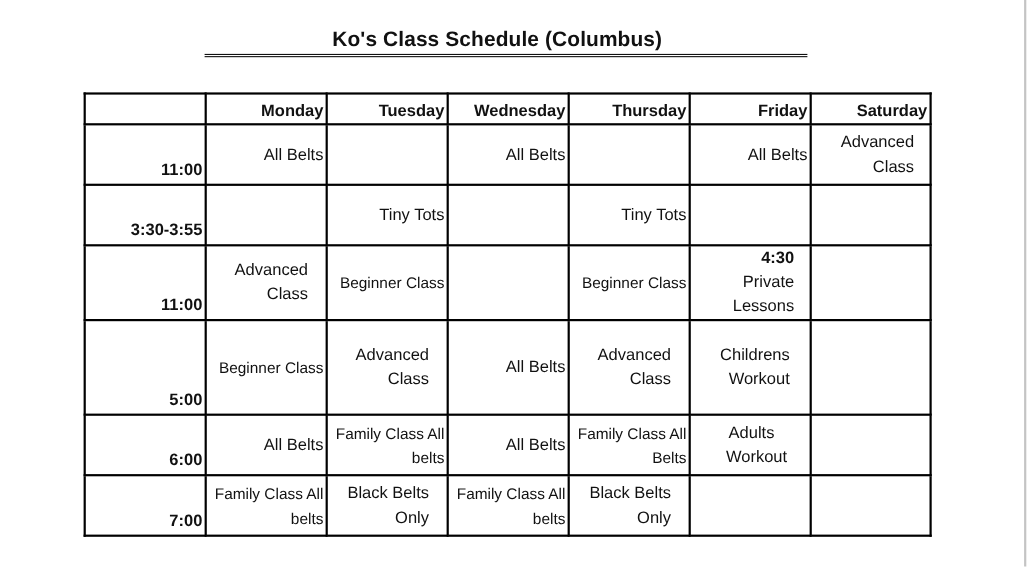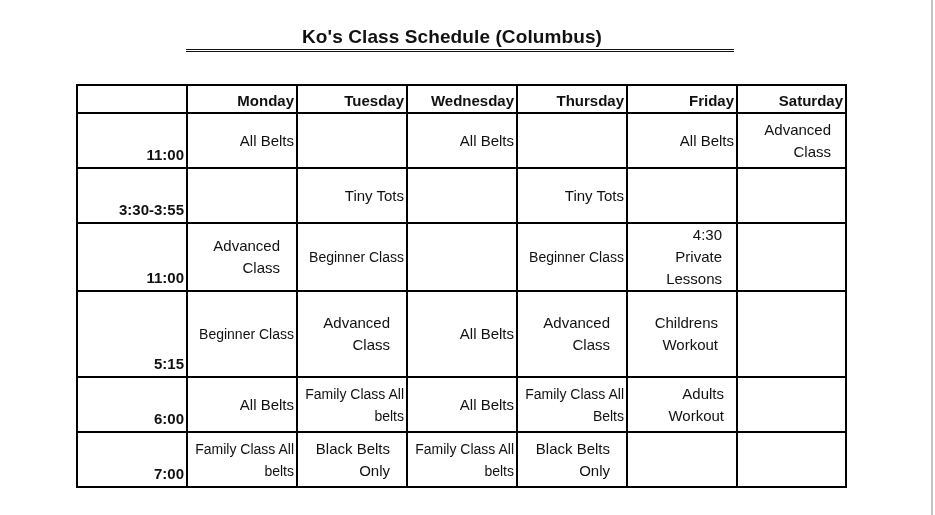--- a/index.html
+++ b/index.html
@@ -21,21 +21,21 @@
       table-layout: fixed; width: 769px;
     }
     table.schedule td, table.schedule th {
       border: 2px solid #000; padding: 0 2px; text-align: right; vertical-align: middle;
       font-size: 15px; line-height: 22px; overflow: hidden; font-weight: normal;
     }
     table.schedule th { font-weight: bold; height: 26px; vertical-align: bottom; padding-bottom: 0; }
     table.schedule tr.slot td { height: 52px; }
     table.schedule td.time { font-weight: bold; vertical-align: bottom; padding-bottom: 1px; }
     .small { font-size: 13px; line-height: 20px; }
-    .small b { font-weight: normal; }
+    .small b { font-weight: bold; }
   </style>
 </head>
 <body>
 
 <div class="right-edge"></div>
 
 <div class="title">Ko's Class Schedule (Columbus)</div>
 <div class="title-underline"></div>
 
 <table class="schedule">
@@ -79,35 +79,35 @@
   <tr class="slot">
     <td class="time">11:00</td>
     <td style="padding:0 16px">Advanced Class</td>
     <td style="font-size:14px">Beginner Class</td>
     <td></td>
     <td style="font-size:14px">Beginner Class</td>
     <td class="small" style="padding:0 14px"><b>4:30</b><span> Private Lessons</span></td>
     <td></td>
   </tr>
   <tr class="slot">
-    <td class="time">5:15</td>
+    <td class="time">5:00</td>
     <td style="font-size:14px">Beginner Class</td>
     <td style="padding:0 16px">Advanced Class</td>
     <td>All Belts</td>
     <td style="padding:0 16px">Advanced Class</td>
     <td style="padding:16px 18px">Childrens Workout</td>
     <td></td>
   </tr>
   <tr class="slot">
     <td class="time">6:00</td>
     <td>All Belts</td>
     <td style="font-size:14px">Family Class All belts</td>
     <td>All Belts</td>
     <td style="font-size:14px">Family Class All Belts</td>
-    <td style="padding:0 12px">Adults Workout</td>
+    <td style="padding:0 32px">Adults Workout</td>
     <td></td>
   </tr>
   <tr class="slot">
     <td class="time">7:00</td>
     <td style="font-size:14px">Family Class All belts</td>
     <td style="padding:0 16px">Black Belts Only</td>
     <td style="font-size:14px">Family Class All belts</td>
     <td style="padding:0 16px">Black Belts Only</td>
     <td></td>
     <td></td>

